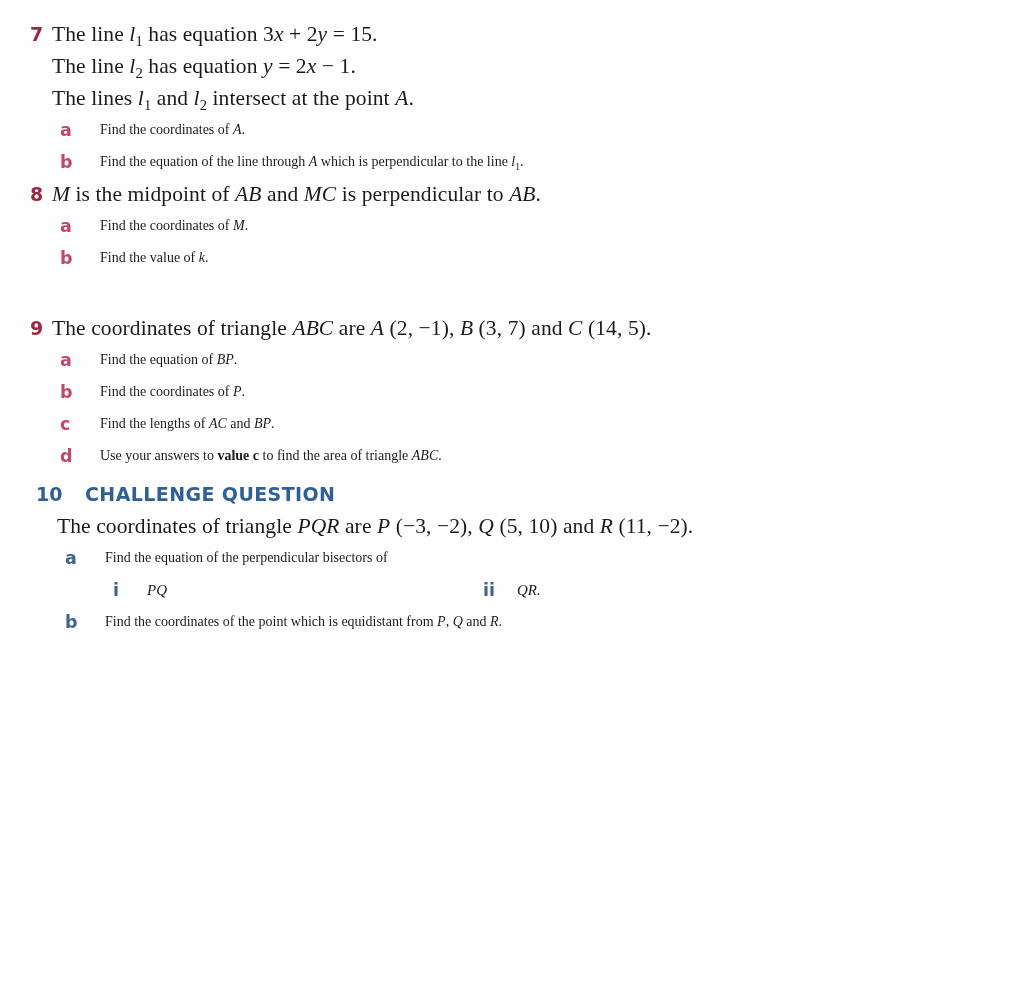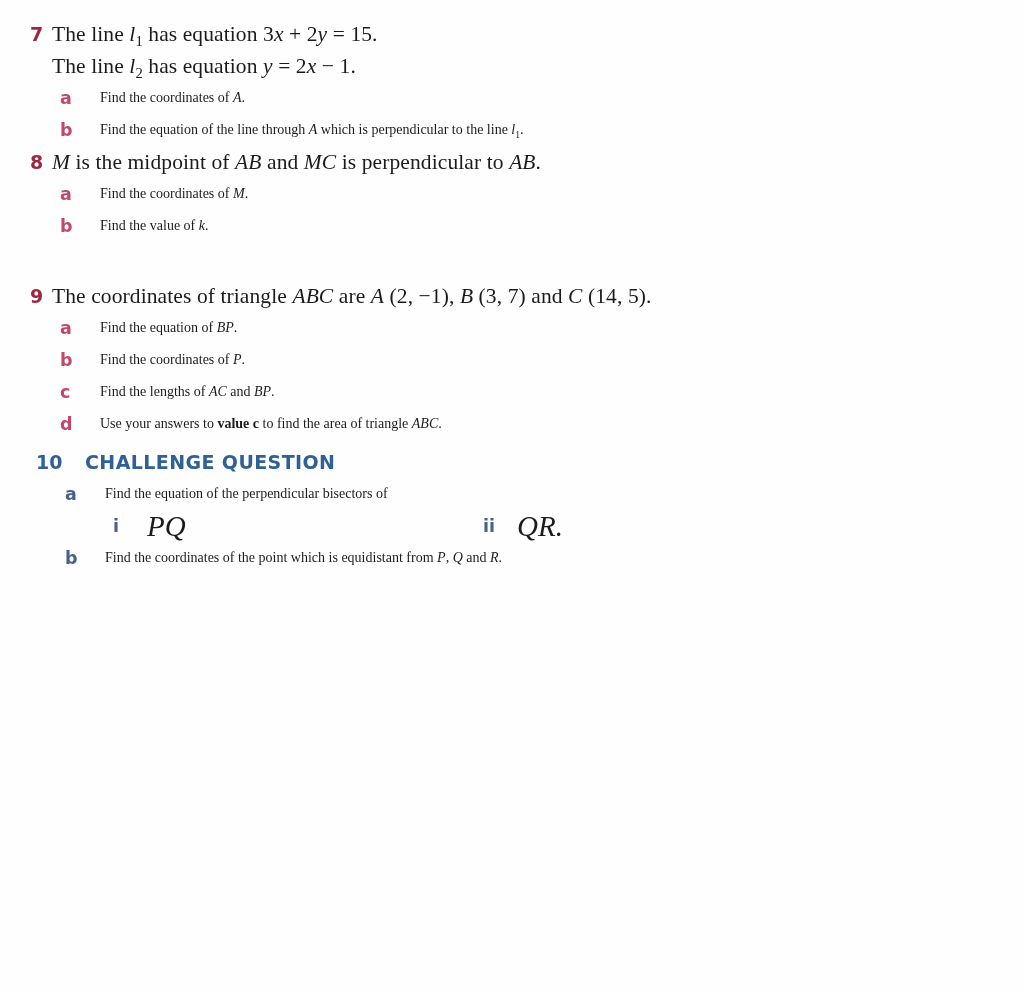--- a/index.html
+++ b/index.html
@@ -100,21 +100,21 @@
     width: 42px;
     padding-left: 8px;
     box-sizing: border-box;
     font-family: "DejaVu Sans", sans-serif;
     font-weight: bold;
     font-size: 17.5px;
     line-height: 32px;
     color: #44628c;
   }
   .roman-text {
-    font-size: 29px;
+    font-size: 15px;
     line-height: 32px;
   }
 
   
   .challenge-heading {
     font-family: "DejaVu Sans", sans-serif;
     font-weight: bold;
     font-size: 19px;
     line-height: 32px;
     letter-spacing: .4px;
@@ -152,20 +152,23 @@
     <div class="q-body">
 
       <div class="stem">
         <span>The line </span><i>l</i><sub>1</sub><span> has equation 3</span><i>x</i><span> + 2</span><i>y</i><span> = 15.</span>
       </div>
 
       <div class="stem">
         <span>The line </span><i>l</i><sub>2</sub><span> has equation </span><i>y</i><span> = 2</span><i>x</i><span> − 1.</span>
       </div>
 
+      <div class="stem">
+        <span>The lines </span><i>l</i><sub>1</sub><span> and </span><i>l</i><sub>2</sub><span> intersect at the point </span><i>A</i><span>.</span>
+      </div>
 
       <div class="part">
         <div class="part-letter">a</div>
         <div class="part-text">
           <span>Find the coordinates of </span><i>A</i><span>.</span>
         </div>
       </div>
 
       <div class="part">
         <div class="part-letter">b</div>
@@ -246,20 +249,23 @@
   </div>
 
   <div class="gap-small"></div>
 
   <div class="question">
     <div class="q-num challenge">10</div>
     <div class="q-body">
 
       <div class="challenge-heading">CHALLENGE QUESTION</div>
 
+      <div class="stem">
+        <span>The coordinates of triangle </span><i>PQR</i><span> are </span><i>P</i><span> (−3, −2), </span><i>Q</i><span> (5, 10) and </span><i>R</i><span> (11, −2).</span>
+      </div>
 
       <div class="part">
         <div class="part-letter blue">a</div>
         <div class="part-text">Find the equation of the perpendicular bisectors of</div>
       </div>
 
       <div class="roman-row">
         <div class="roman-item first">
           <div class="roman-label">i</div>
           <div class="roman-text"><i>PQ</i></div>

